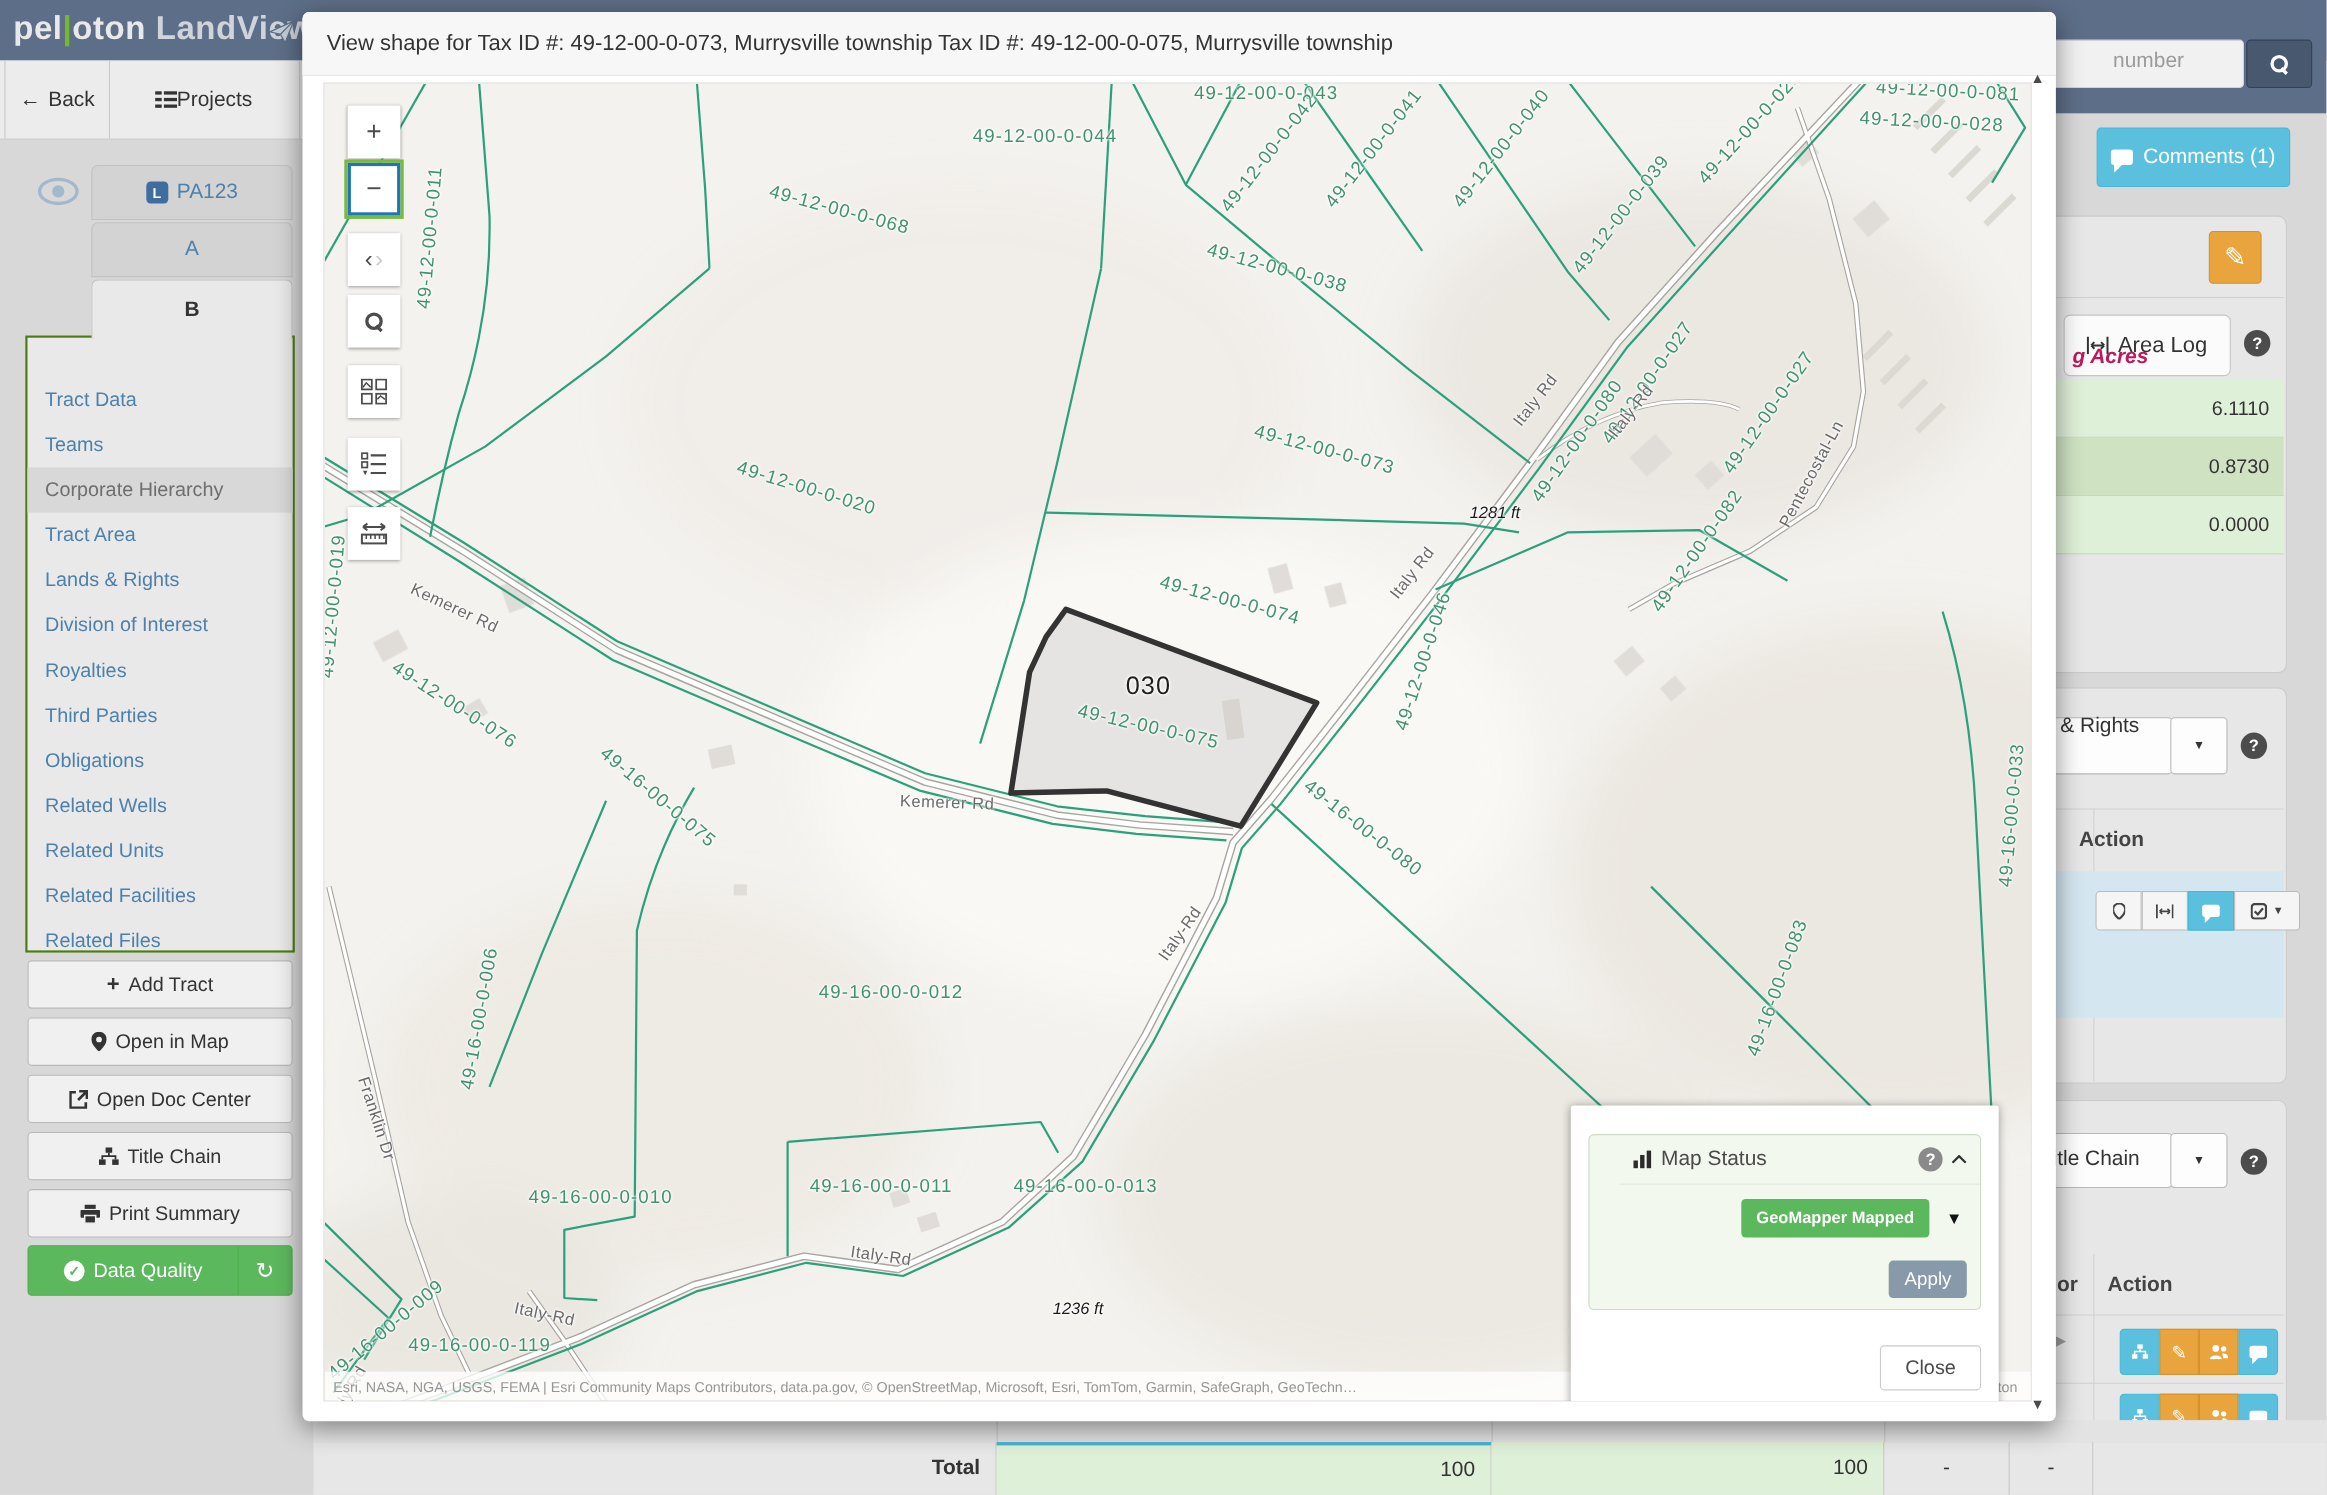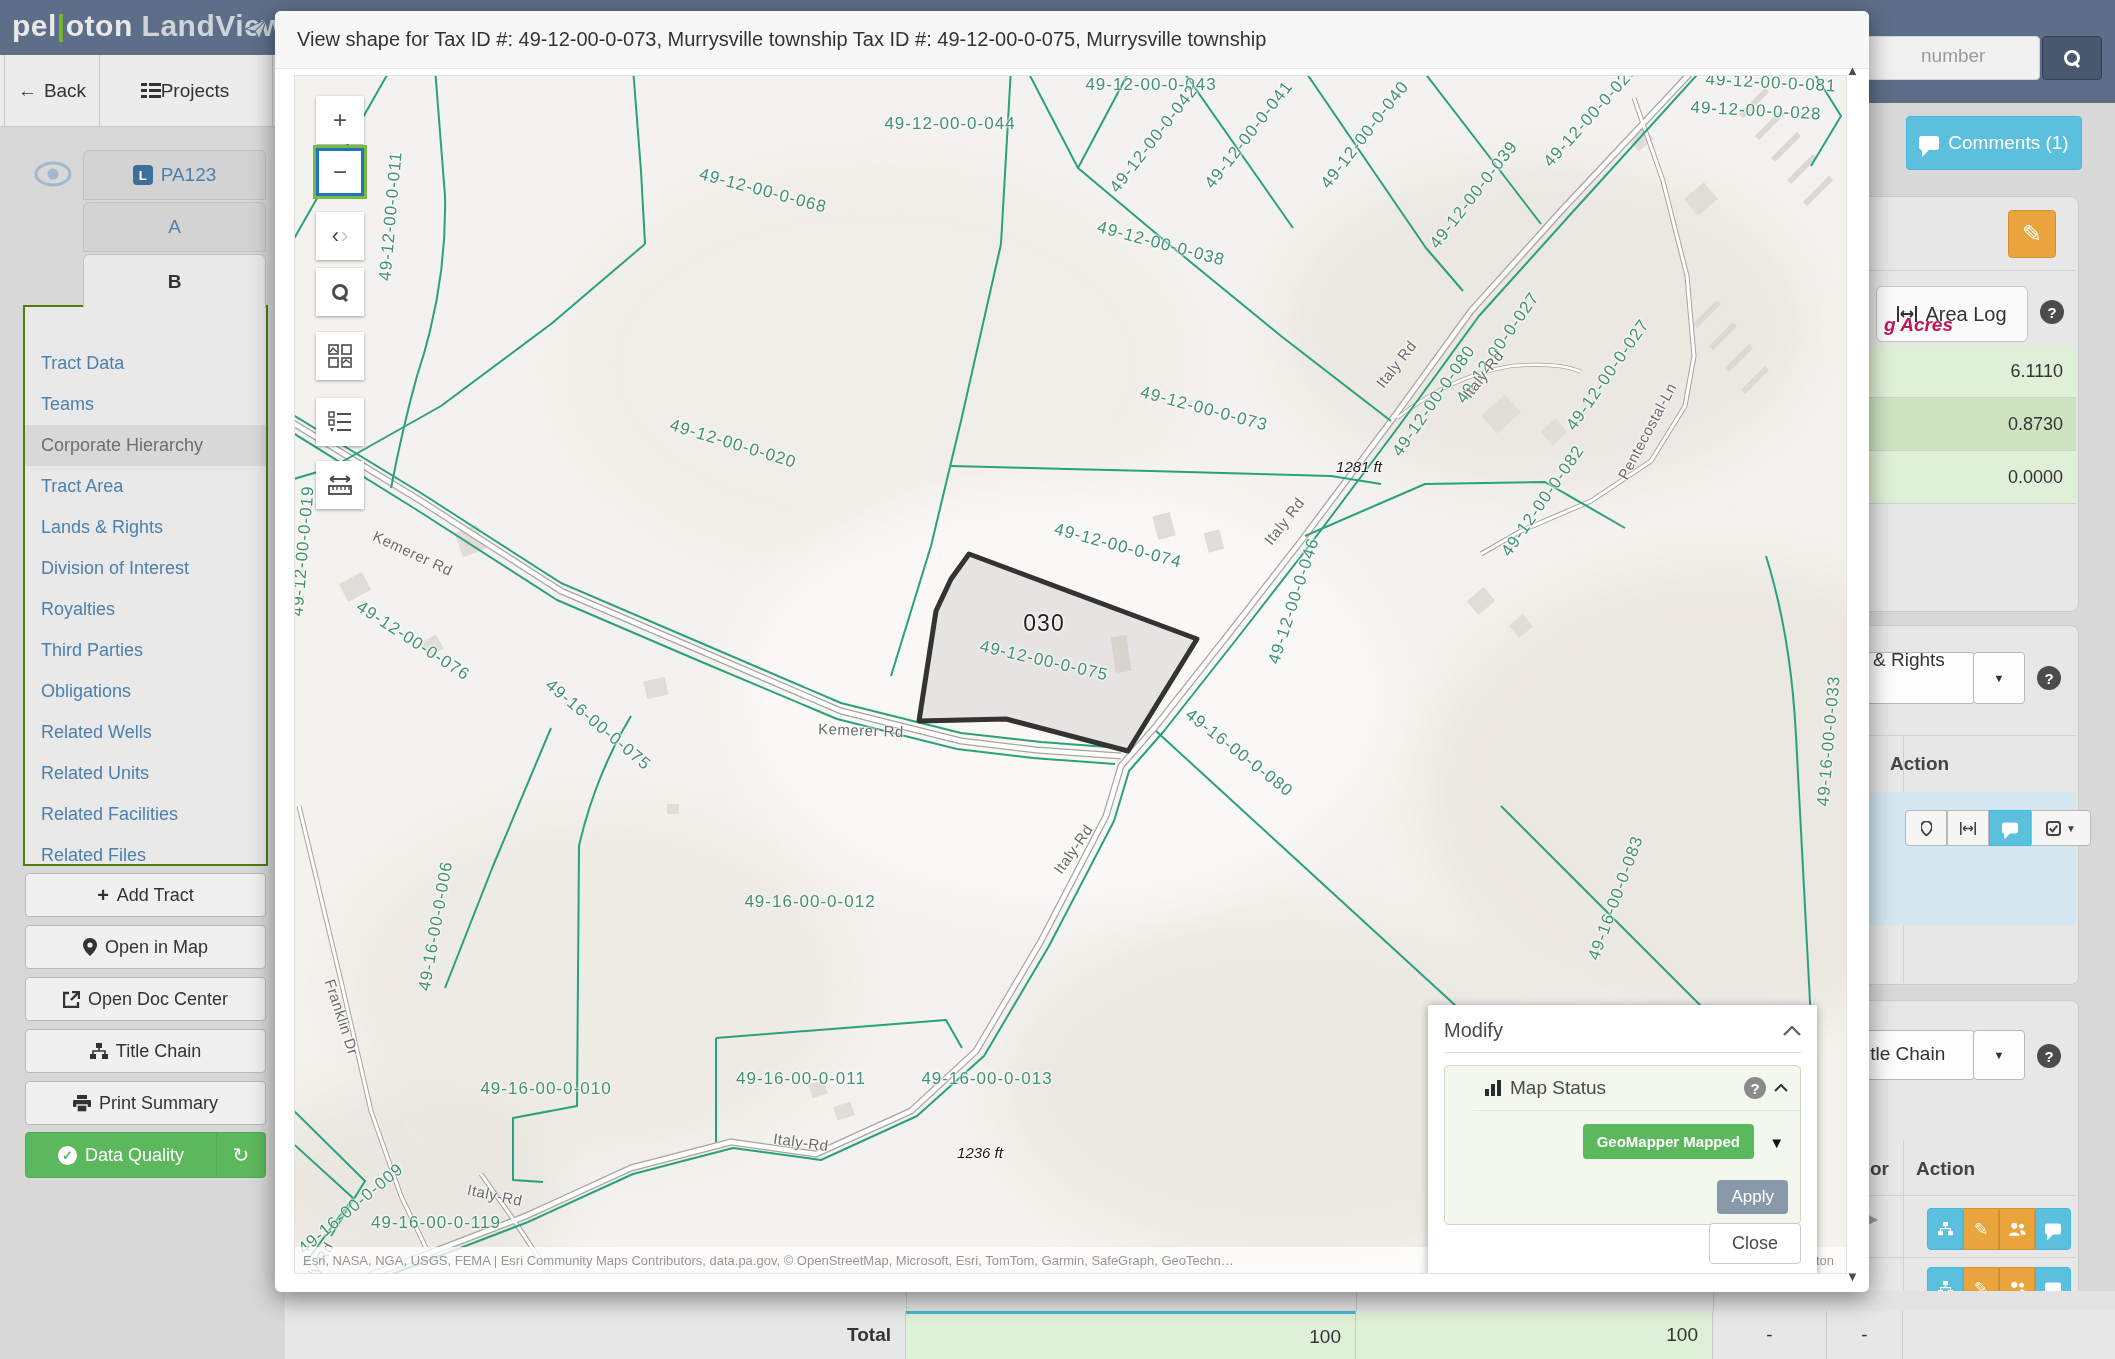--- a/index.html
+++ b/index.html
@@ -483,21 +483,21 @@
         <div class="mlab rdlab" style="left: 1101px; top: 288px; transform: translate(-50%, -50%) rotate(-52deg);">Italy Rd</div>
         <div class="mlab rdlab" style="left: 1188px; top: 298px; transform: translate(-50%, -50%) rotate(-52deg);">Italy-Rd</div>
         <div class="mlab rdlab" style="left: 989px; top: 445px; transform: translate(-50%, -50%) rotate(-52deg);">Italy Rd</div>
         <div class="mlab rdlab" style="left: 778px; top: 773px; transform: translate(-50%, -50%) rotate(-55deg);">Italy-Rd</div>
         <div class="mlab rdlab" style="left: 506px; top: 1066px; transform: translate(-50%, -50%) rotate(8deg);">Italy-Rd</div>
         <div class="mlab rdlab" style="left: 200px; top: 1119px; transform: translate(-50%, -50%) rotate(12deg);">Italy-Rd</div>
         <div class="mlab rdlab" style="left: 21px; top: 1191px; transform: translate(-50%, -50%) rotate(-60deg);">Italy Rd</div>
         <div class="mlab rdlab" style="left: 47px; top: 941px; transform: translate(-50%, -50%) rotate(72deg);">Franklin Dr</div>
         <div class="mlab rdlab" style="left: 1352px; top: 355px; transform: translate(-50%, -50%) rotate(-62deg);">Pentecostal-Ln</div>
         <div class="mlab ellab" style="left: 1064px; top: 390px; transform: translate(-50%, -50%) rotate(0deg);">1281 ft</div>
-        <div class="mlab ellab" style="left: 685px; top: 1076px; transform: translate(-50%, -50%) rotate(0deg);">1236 ft</div>
+        <div class="mlab ellab" style="left: 685px; top: 1114px; transform: translate(-50%, -50%) rotate(0deg);">1236 ft</div>
         <div class="mlab hlab" style="left: 749px; top: 547px; transform: translate(-50%, -50%) rotate(0deg);">030</div>
       </div>
 
     <div class="mctl" style="top:20px;border-radius:2px 2px 0 0;">+</div>
     <div class="mctl" id="zoomout" style="top:72px;">−</div>
     <div class="mctl" style="top:136px;font-size:22px;gap:2px;">
         <span style="color:#4a4a4a;">‹</span>
         <span style="color:#c9c9c9;">›</span>
       </div>
     <div class="mctl" style="top:192px;">
@@ -530,26 +530,20 @@
         <path d="M6 12 v4 M10 12 v4 M14 12 v4 M18 12 v4 M22 12 v4" stroke="#4c4c4c" stroke-width="1.4"></path>
       </svg>
     </div>
 
     <div style="position:absolute;left:0;bottom:0;width:100%;height:26px;background:rgba(255,255,255,.78);display:flex;align-items:center;justify-content:space-between;">
       <span style="margin-left:8px;font-size:13px;color:#969696;white-space:nowrap;overflow:hidden;">Esri, NASA, NGA, USGS, FEMA | Esri Community Maps Contributors, data.pa.gov, © OpenStreetMap, Microsoft, Esri, TomTom, Garmin, SafeGraph, GeoTechn…</span>
       <span style="margin-right:12px;font-size:13px;color:#969696;white-space:nowrap;">Powered by Esri &amp; Peloton</span>
     </div>
 
     <div class="abs" id="modify">
-      <div style="display:flex;align-items:center;justify-content:space-between;border-bottom:1px solid #ddd;padding-bottom:10px;">
-        <span style="font-size:20px;color:#4a4a4a;">Modify</span>
-        <svg width="18" height="10" viewBox="0 0 18 10" style="cursor:pointer;">
-            <path d="M1 9 L9 1 L17 9" fill="none" stroke="#666" stroke-width="2.4"></path>
-          </svg>
-      </div>
       <div id="mstatus">
         <div style="display:flex;align-items:center;height:44px;border-bottom:1px solid #dfe8da;padding:0 12px;margin-left:28px;">
           <span class="bars">
               <i style="height:7px;"></i>
               <i style="height:12px;"></i>
               <i style="height:16px;"></i>
             </span>
           <span style="margin-left:9px;font-size:19px;color:#4a4a4a;">Map Status</span>
           <span style="margin-left:auto;display:flex;align-items:center;gap:8px;">
             <span class="qcirc" style="position:static;width:22px;height:22px;background:#8a8a8a;">?</span>

